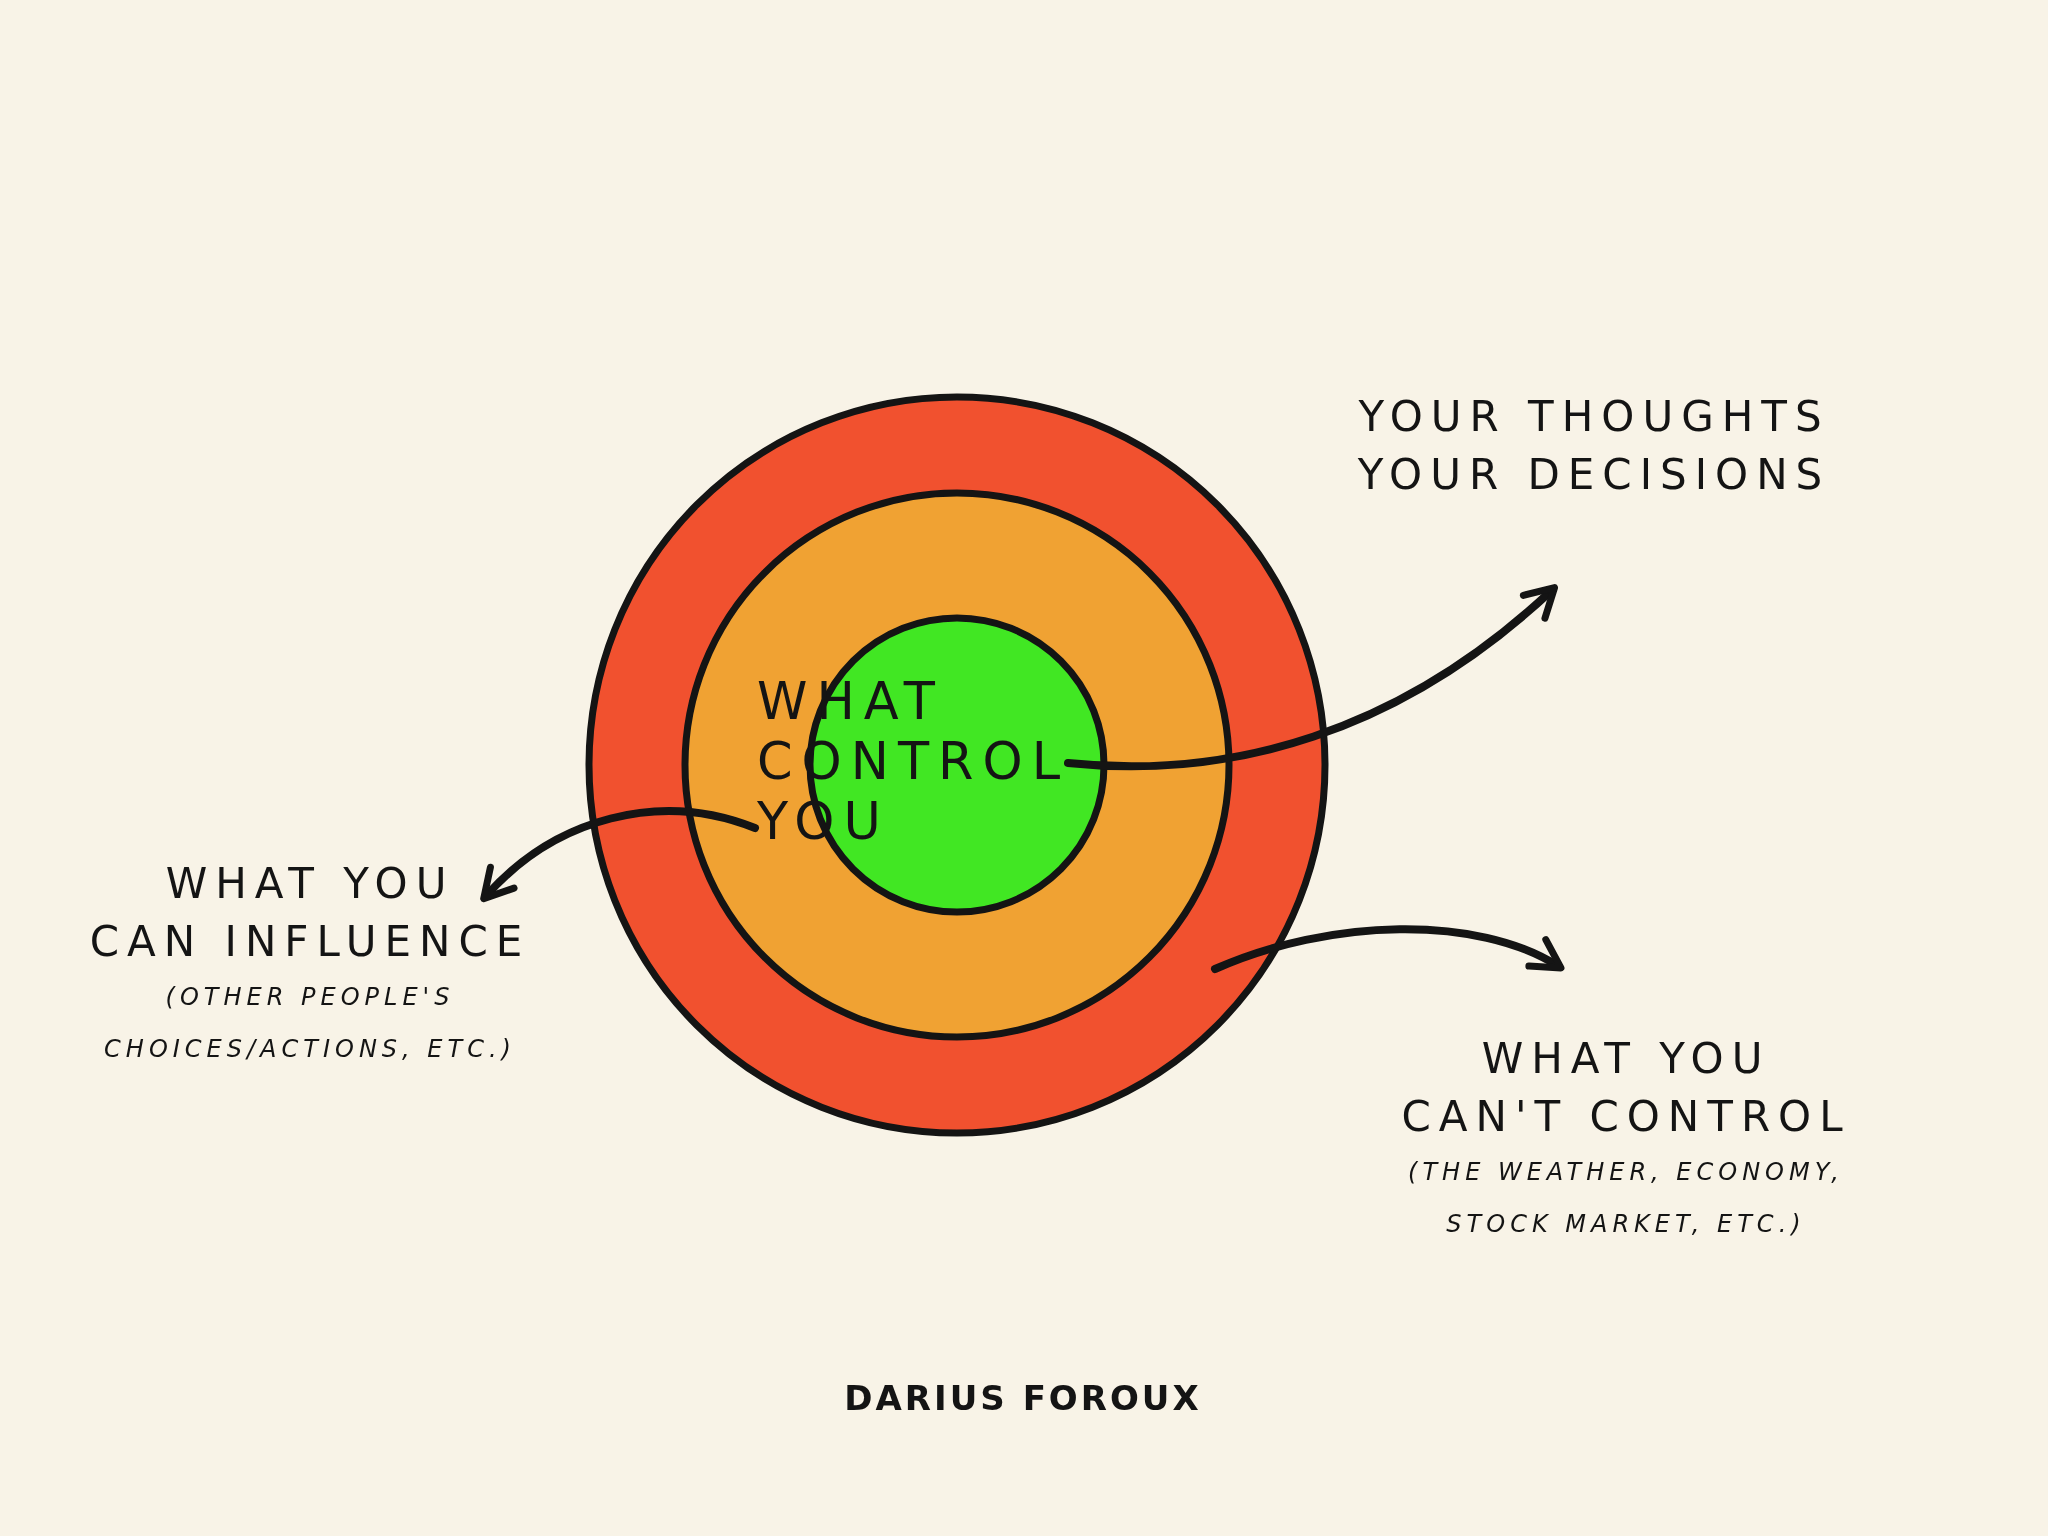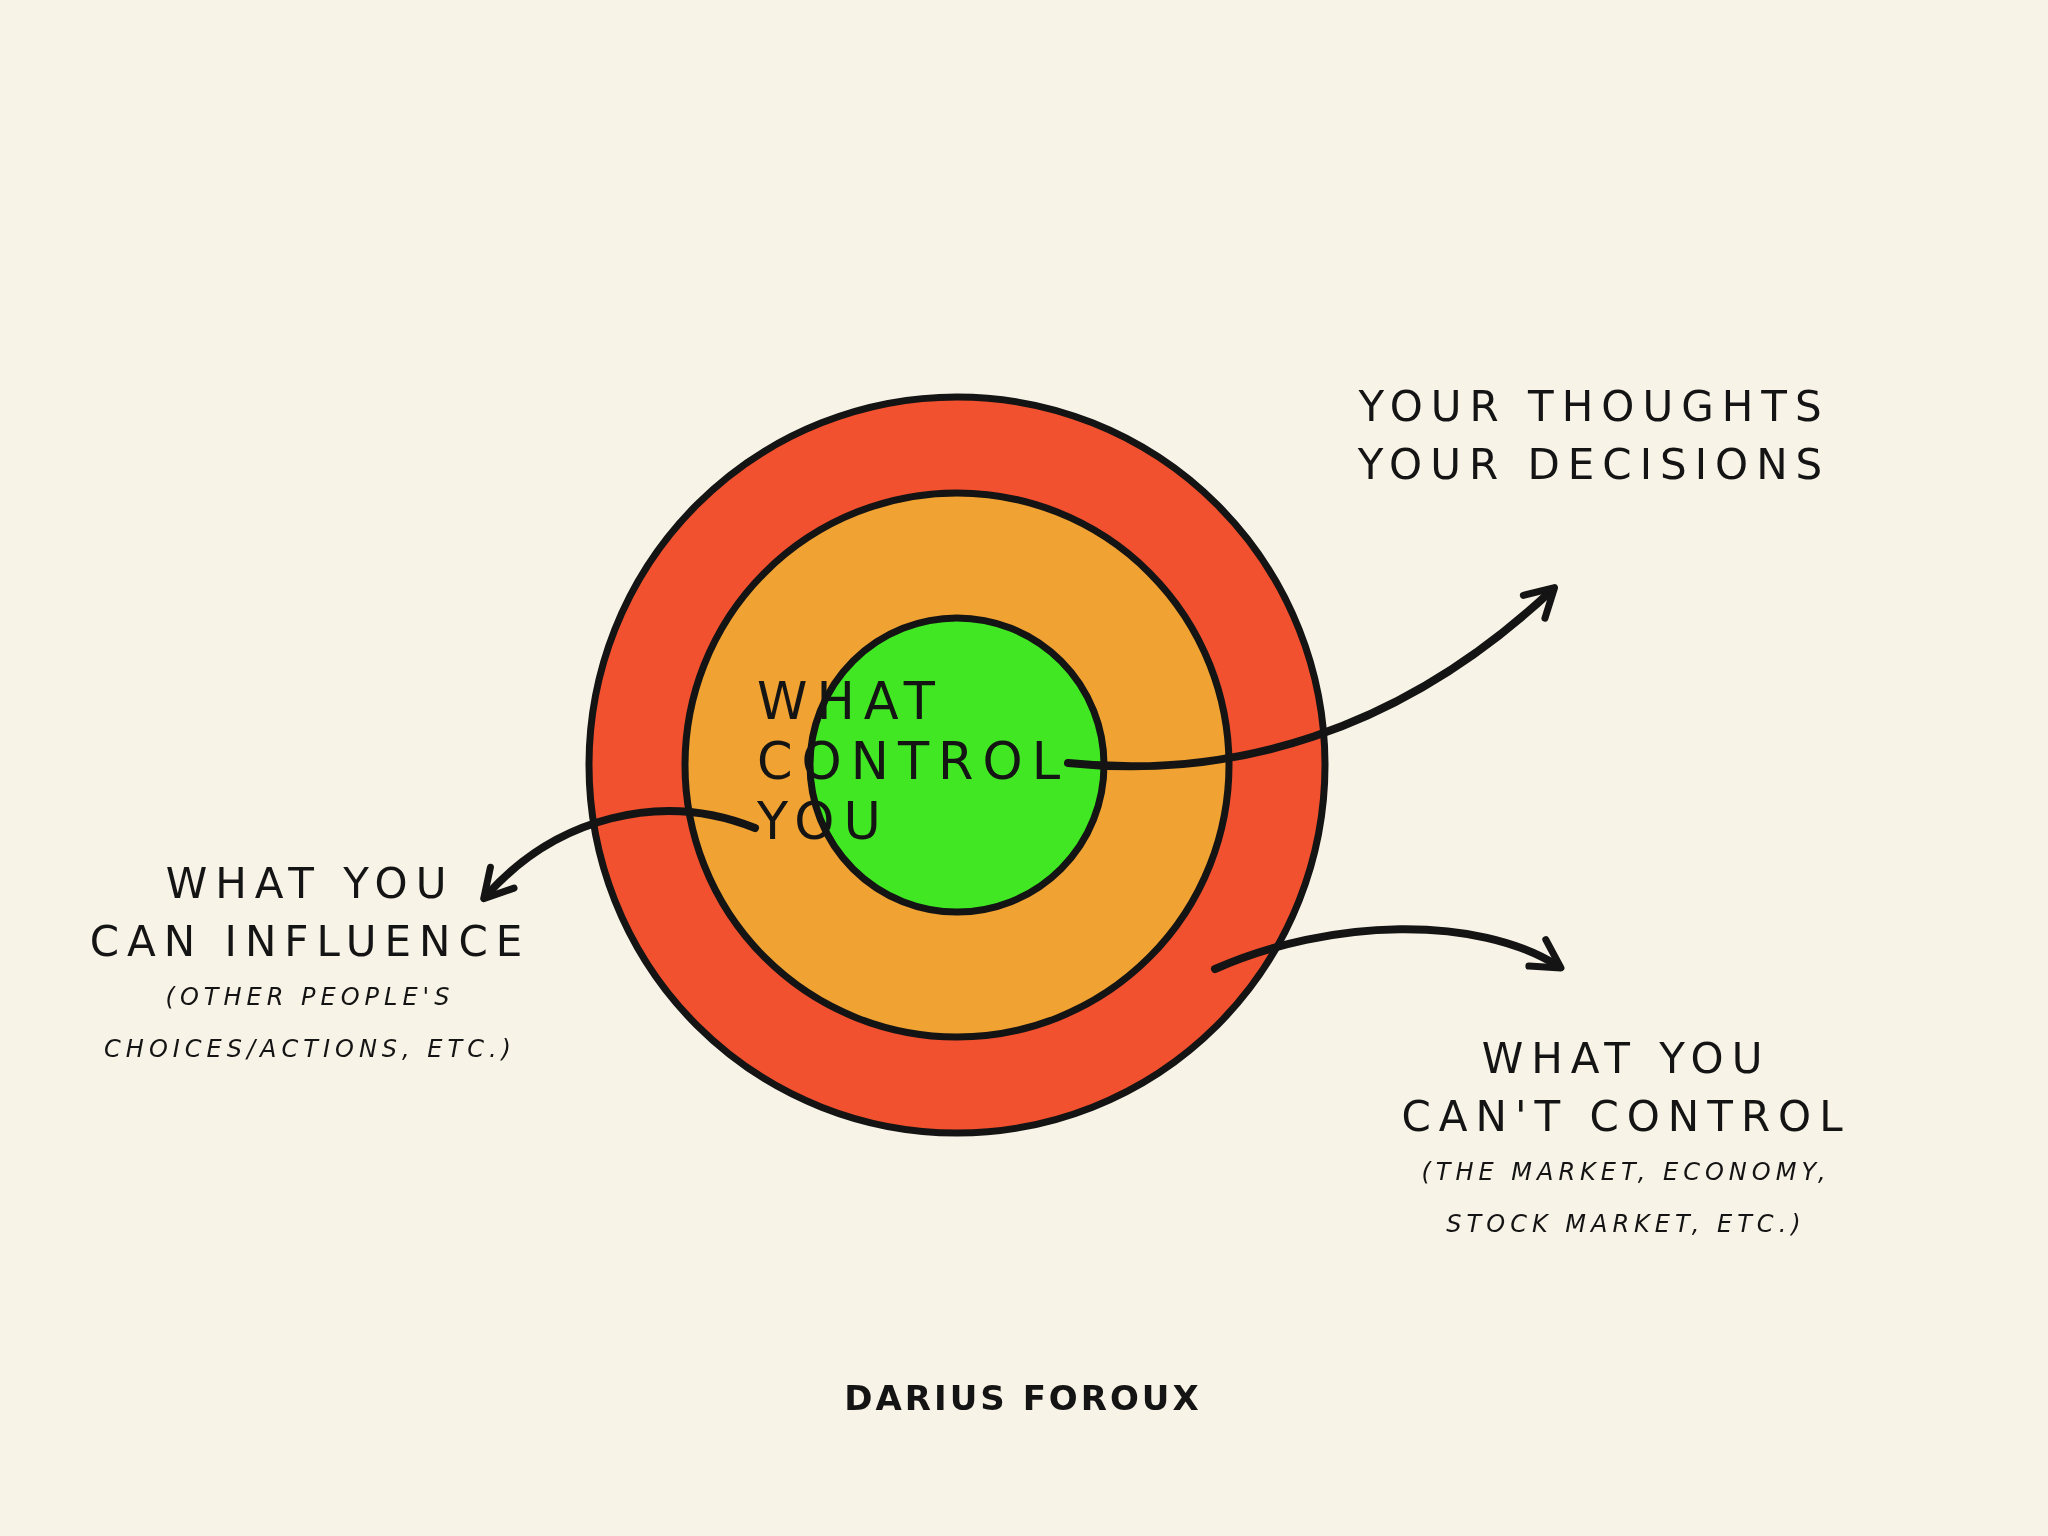--- a/index.html
+++ b/index.html
@@ -57,21 +57,21 @@
     left: 757px;
     top: 672px;
     width: 400px;
     font-size: 51px;
     line-height: 60px;
     letter-spacing: 9px;
     font-weight: 500;
   }
   .label-thoughts {
     left: 1314px;
-    top: 378px;
+    top: 388px;
     width: 560px;
   }
   .label-influence {
     left: 0px;
     top: 855px;
     width: 620px;
   }
   .label-cant-control {
     left: 1316px;
     top: 1030px;
@@ -124,19 +124,19 @@
   <div class="label label-influence">
     <div class="big-line">WHAT YOU</div>
     <div class="big-line">CAN INFLUENCE</div>
     <div class="small-line">(OTHER PEOPLE'S</div>
     <div class="small-line">CHOICES/ACTIONS, ETC.)</div>
   </div>
 
   <div class="label label-cant-control">
     <div class="big-line">WHAT YOU</div>
     <div class="big-line">CAN'T CONTROL</div>
-    <div class="small-line">(THE MARKET, ECONOMY,</div>
+    <div class="small-line">(THE WEATHER, ECONOMY,</div>
     <div class="small-line">STOCK MARKET, ETC.)</div>
   </div>
 
   <div class="signature">DARIUS FOROUX</div>
 
 </div>
 
 </body></html>

